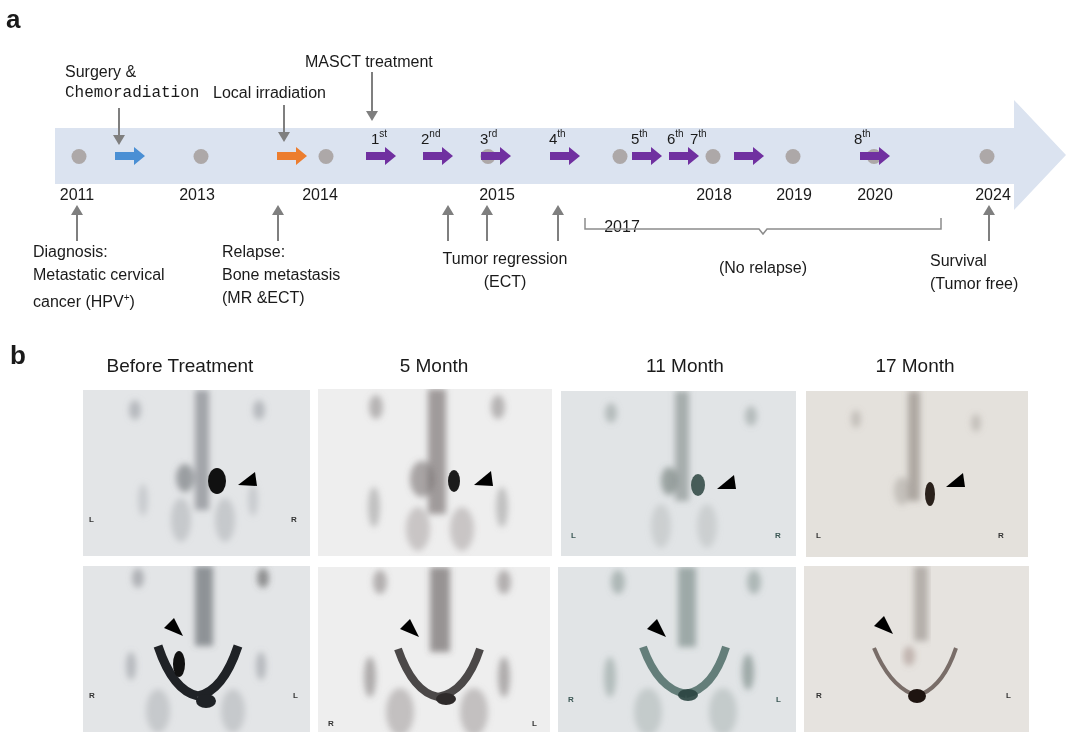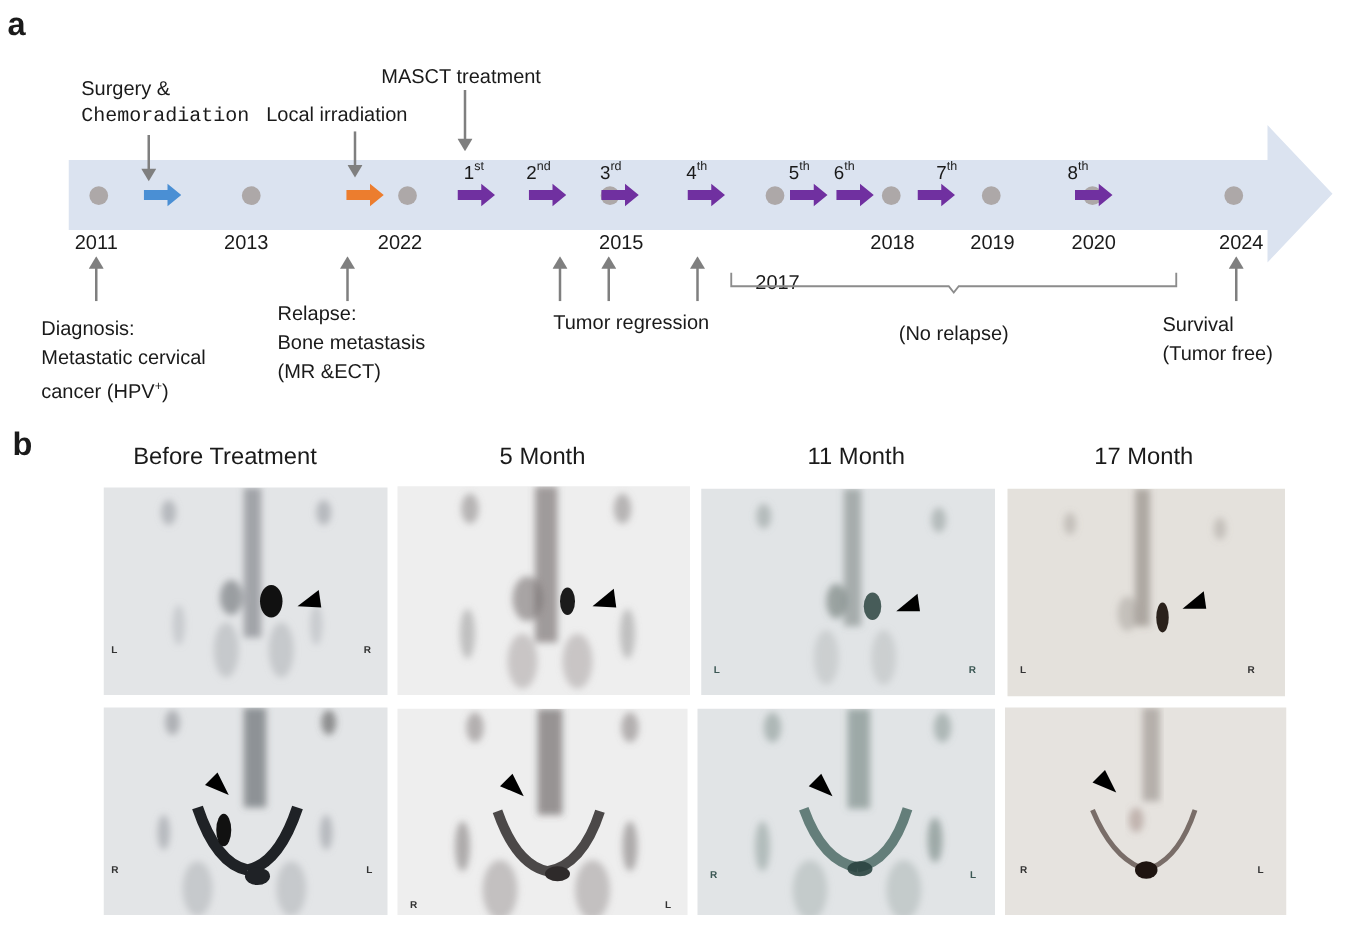--- a/index.html
+++ b/index.html
@@ -85,26 +85,26 @@
 <svg class="cyc" style="left:860px;" viewBox="0 0 31 20">
     <polygon points="0,6 19,6 19,1 30,10 19,19 19,14 0,14" fill="#7030a0"></polygon>
   </svg>
 
 <div class="cyc-label" style="left:373px;"><span>1</span><sup>st</sup></div>
 <div class="cyc-label" style="left:423px;"><span>2</span><sup>nd</sup></div>
 <div class="cyc-label" style="left:482px;"><span>3</span><sup>rd</sup></div>
 <div class="cyc-label" style="left:551px;"><span>4</span><sup>th</sup></div>
 <div class="cyc-label" style="left:633px;"><span>5</span><sup>th</sup></div>
 <div class="cyc-label" style="left:669px;"><span>6</span><sup>th</sup></div>
-<div class="cyc-label" style="left:751px;"><span>7</span><sup>th</sup></div>
+<div class="cyc-label" style="left:692px;"><span>7</span><sup>th</sup></div>
 <div class="cyc-label" style="left:856px;"><span>8</span><sup>th</sup></div>
 
 <div class="year" style="left:77px;">2011</div>
 <div class="year" style="left:197px;">2013</div>
-<div class="year" style="left:320px;">2022</div>
+<div class="year" style="left:320px;">2014</div>
 <div class="year" style="left:497px;">2015</div>
 <div class="year" style="left:622px;margin-top:32px;">2017</div>
 <div class="year" style="left:714px;">2018</div>
 <div class="year" style="left:794px;">2019</div>
 <div class="year" style="left:875px;">2020</div>
 <div class="year" style="left:993px;">2024</div>
 
 <svg class="abs" style="left:71px; top:205px;" width="12" height="36">
     <polygon points="0,10 12,10 6,0" fill="#7f7f7f"></polygon>
     <line x1="6" y1="9" x2="6" y2="36" stroke="#7f7f7f" stroke-width="2"></line>
@@ -127,32 +127,33 @@
   </svg>
 <svg class="abs" style="left:983px; top:205px;" width="12" height="36">
     <polygon points="0,10 12,10 6,0" fill="#7f7f7f"></polygon>
     <line x1="6" y1="9" x2="6" y2="36" stroke="#7f7f7f" stroke-width="2"></line>
   </svg>
 
 <svg class="abs" style="left:583px; top:218px;" width="360" height="24">
   <path d="M2,0 L2,11 L176,11 L180,16 L184,11 L358,11 L358,0" fill="none" stroke="#8c8c8c" stroke-width="1.5"></path>
 </svg>
 
-<div class="abs lbl" style="left:33px; top:240px; line-height:23px;margin-top:12px;">
+<div class="abs lbl" style="left:33px; top:240px; line-height:23px;">
   <div>Diagnosis:</div>
   <div>Metastatic cervical</div>
   <div><span>cancer (HPV</span><sup style="font-size:10px;">+</sup><span>)</span></div>
 </div>
 <div class="abs lbl" style="left:222px; top:240px; line-height:23px;">
   <div>Relapse:</div>
   <div>Bone metastasis</div>
   <div>(MR &amp;ECT)</div>
 </div>
 <div class="abs lbl" style="left:430px; top:247px; width:150px; text-align:center; transform:translateX(-0px); line-height:23px;">
   <div>Tumor regression</div>
+  <div>(ECT)</div>
 </div>
 <div class="abs lbl" style="left:663px; top:256px; width:200px; text-align:center; line-height:23px;">
   <div>(No relapse)</div>
 </div>
 <div class="abs lbl" style="left:930px; top:249px; width:120px; text-align:left; line-height:23px;">
   <div>Survival</div>
   <div>(Tumor free)</div>
 </div>
 
 <div class="abs panel-letter" style="left:10px; top:340px;">b</div>

